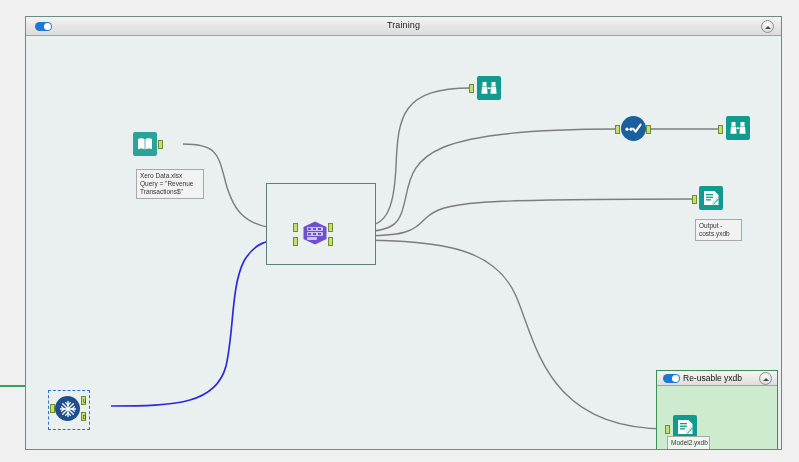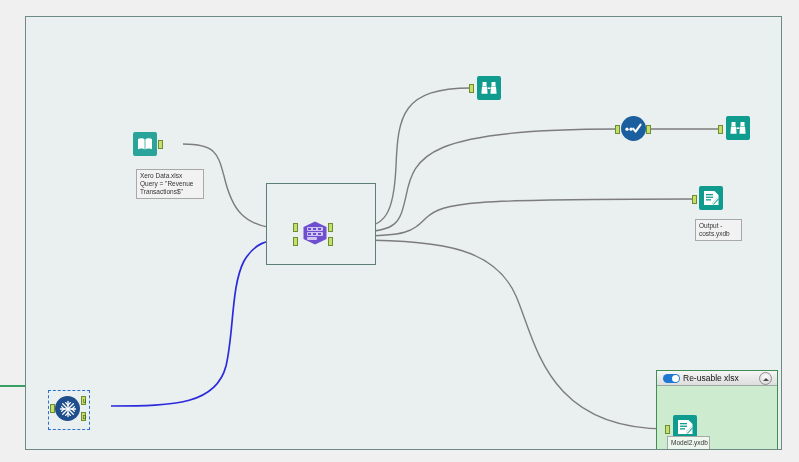--- a/index.html
+++ b/index.html
@@ -218,20 +218,25 @@
 <body>
 
 <div id="screen">
 
   <svg id="wires-outside">
     <path d="M0,386 L52,386" stroke="#37a063" stroke-width="2" fill="none"></path>
   </svg>
 
   <div id="workflow-container">
 
+    <div id="workflow-titlebar">
+      <div class="toggle on" style="left:9px; top:5px;"></div>
+      <div id="workflow-title">Training</div>
+      <div class="collapse-btn" style="right:7px; top:3px;"></div>
+    </div>
 
     <div id="workflow-canvas">
 
       <svg id="wires">
 
         <path d="M157,108 C190,108 192,118 198,140 C205,170 215,193 262,193" stroke="#7d7d7d" stroke-width="1.4" fill="none"></path>
 
         <path d="M330,192 C360,192 368,176 370,130 C372,80 376,52 445,52" stroke="#7d7d7d" stroke-width="1.4" fill="none"></path>
 
         <path d="M330,196 C372,196 374,186 380,160 C388,120 400,93 591,93" stroke="#7d7d7d" stroke-width="1.4" fill="none"></path>
@@ -245,21 +250,21 @@
         <path d="M85,370 C150,370 190,368 200,330 C208,296 205,250 218,225 C228,208 240,203 262,203" stroke="#2b2bdc" stroke-width="1.7" fill="none"></path>
       </svg>
 
       <div id="container-30" class="tool-container">
         <div class="tc-body"></div>
       </div>
 
       <div id="container-reusable" class="tool-container">
         <div class="tc-titlebar">
           <div class="toggle on" style="left:6px; top:3px;"></div>
-          <div class="tc-title">Re-usable xlsx</div>
+          <div class="tc-title">Re-usable yxdb</div>
           <div class="collapse-btn" style="right:5px; top:1px;"></div>
         </div>
         <div class="tc-body"></div>
       </div>
 
       <div class="node" style="left:107px; top:96px;">
         <div class="icon-square icon-input" style="left:0; top:0;">
           <svg width="16" height="14" viewBox="0 0 16 14">
             <path d="M1 2 C3 1,6 1,7.6 2.4 L7.6 12.6 C6 11.2,3 11.2,1 12.2 Z" fill="#ffffff"></path>
             <path d="M15 2 C13 1,10 1,8.4 2.4 L8.4 12.6 C10 11.2,13 11.2,15 12.2 Z" fill="#ffffff"></path>

